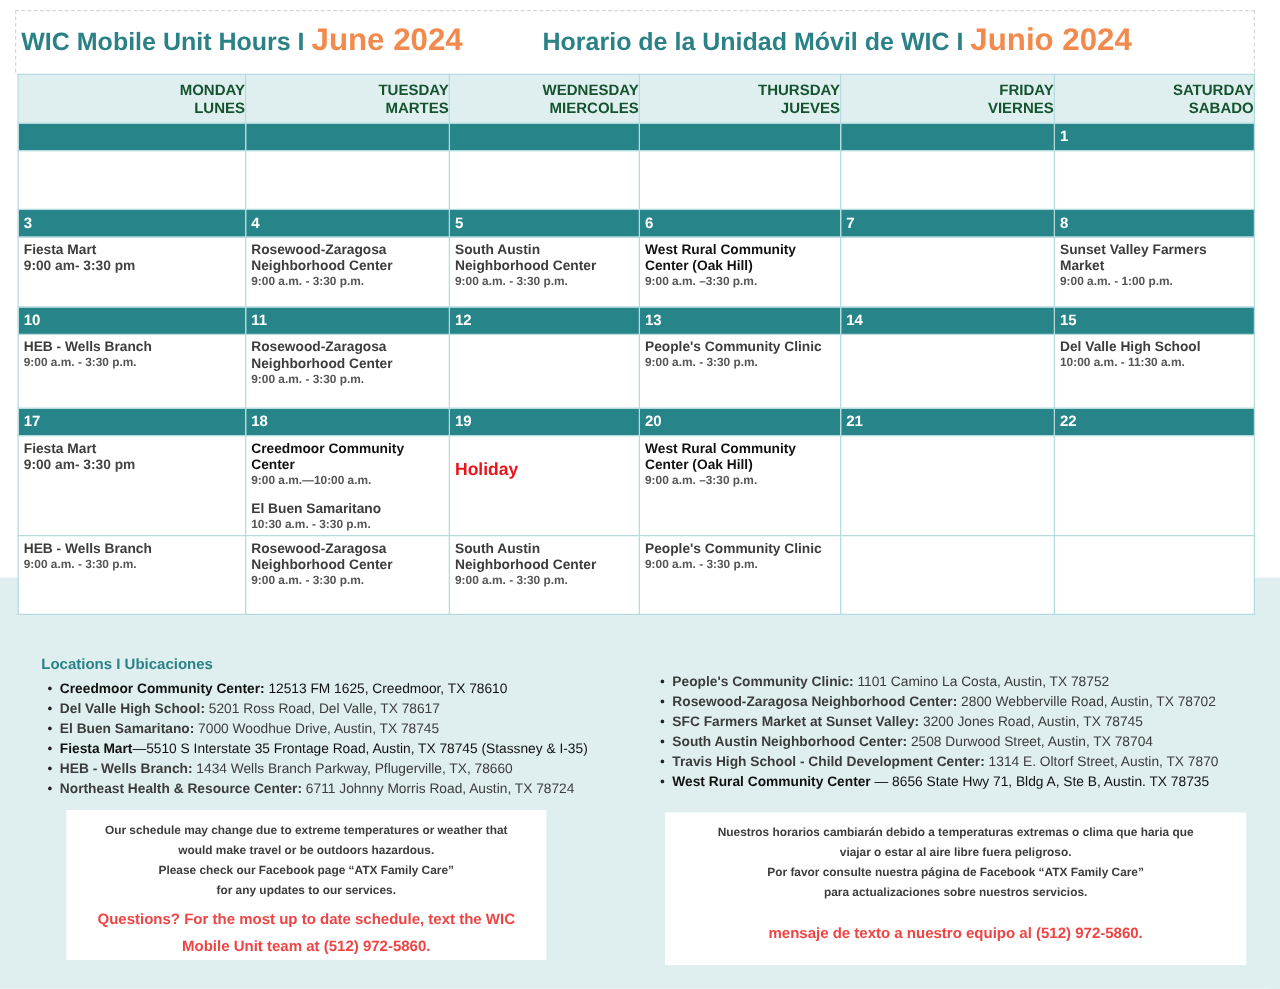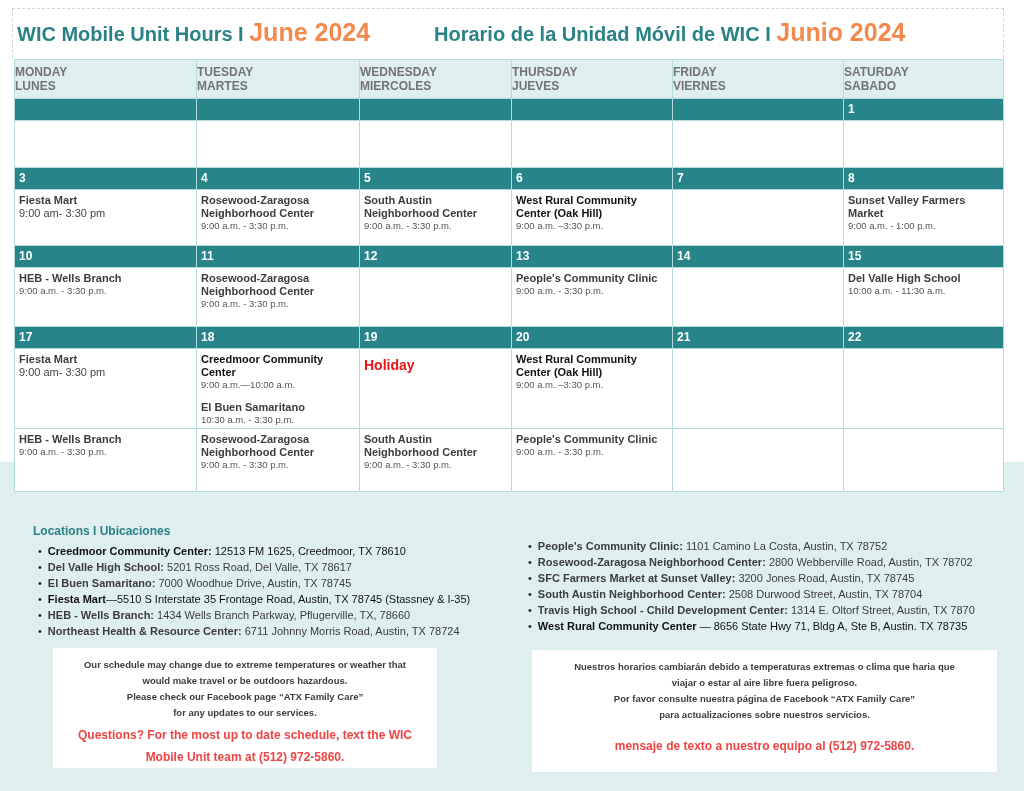--- a/index.html
+++ b/index.html
@@ -25,33 +25,33 @@
   .title-es { left:434px; }
 
   .cal {
     position:absolute; left:14px; top:59px; width:989px;
     border-collapse:collapse; table-layout:fixed;
   }
   .cal td, .cal th {
     border:1.5px solid #b4dbde; padding:0; vertical-align:top; box-sizing:border-box;
   }
   .cal th {
-    background:#dfeff0; color:#737373; font-size:12px; font-weight:bold;
-    text-align:left; line-height:14px; height:39px; vertical-align:middle;
+    background:#dfeff0; color:#14532d; font-size:12px; font-weight:bold;
+    text-align:right; line-height:14px; height:39px; vertical-align:middle;
   }
   .numrow td {
     background:#27858a; color:#ffffff; font-weight:bold; font-size:12px;
     height:22px; padding:3px 0 0 4px; vertical-align:top;
   }
   .contentrow td { background:#ffffff; padding:4px 4px 0 4px; }
   .loc { font-size:11px; font-weight:bold; color:#3c3c3c; line-height:13px; }
   .loc.dark { color:#111111; }
-  .time { font-size:9.5px; color:#555555; line-height:11px; }
+  .time { font-size:9.5px; color:#555555; line-height:11px;font-weight:bold; }
   .time.big { font-size:11px; color:#444; line-height:13px; }
-  .holiday { font-size:14px; font-weight:bold; color:#e8141a; margin-top:4px; }
+  .holiday { font-size:14px; font-weight:bold; color:#e8141a; margin-top:14px; }
   .gap { height:11px; }
 
   .loc-title {
     position:absolute; left:33px; top:524px; font-size:12px; font-weight:bold; color:#2a8287;
   }
   .loc-list { position:absolute; margin:0; padding:0; list-style:none; }
   .loc-list li {
     font-size:11px; color:#3c3c3c; line-height:16px; white-space:nowrap;
   }
   .loc-list li::before { content:"\2022"; margin-right:6px; color:#222; }

